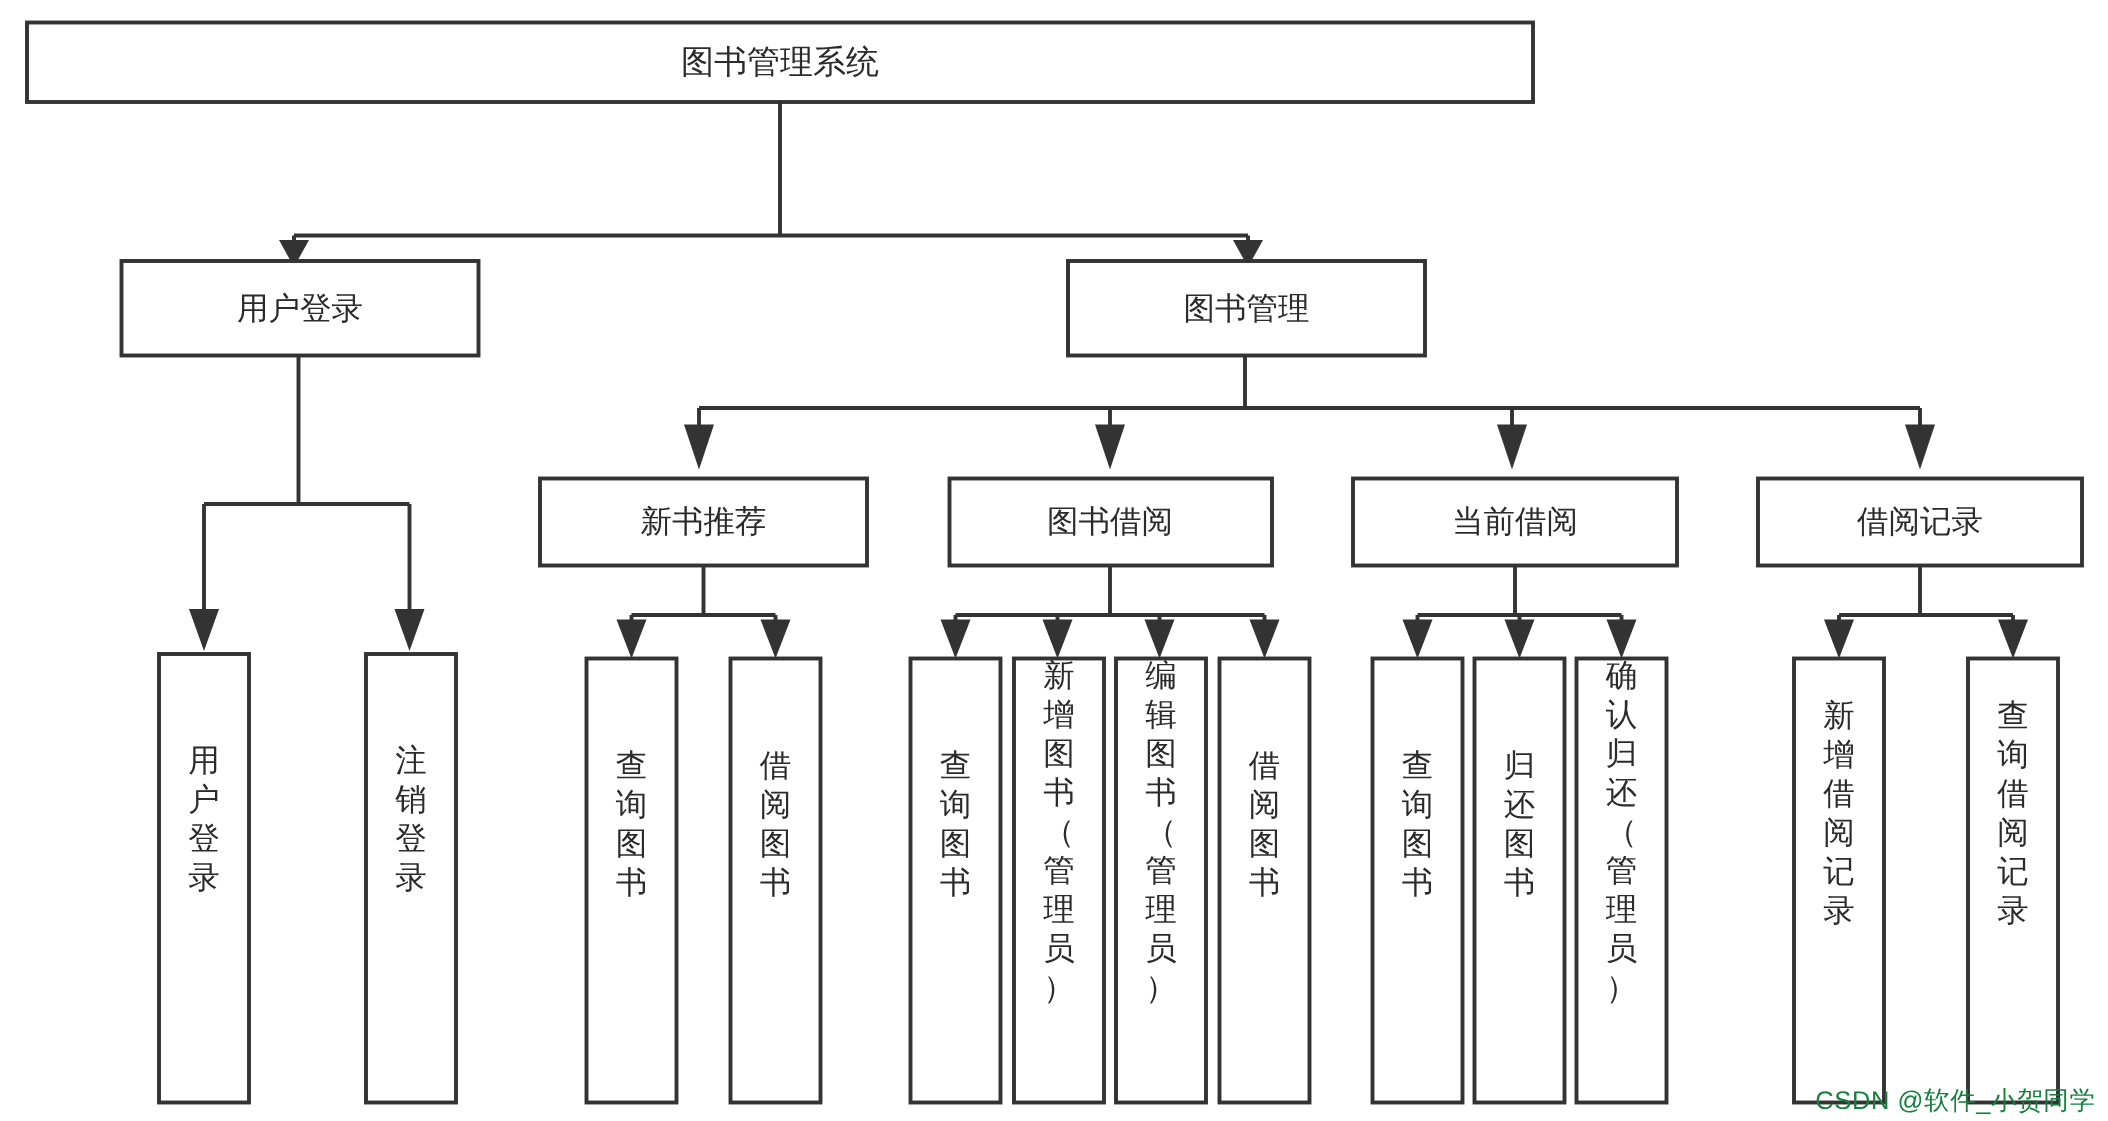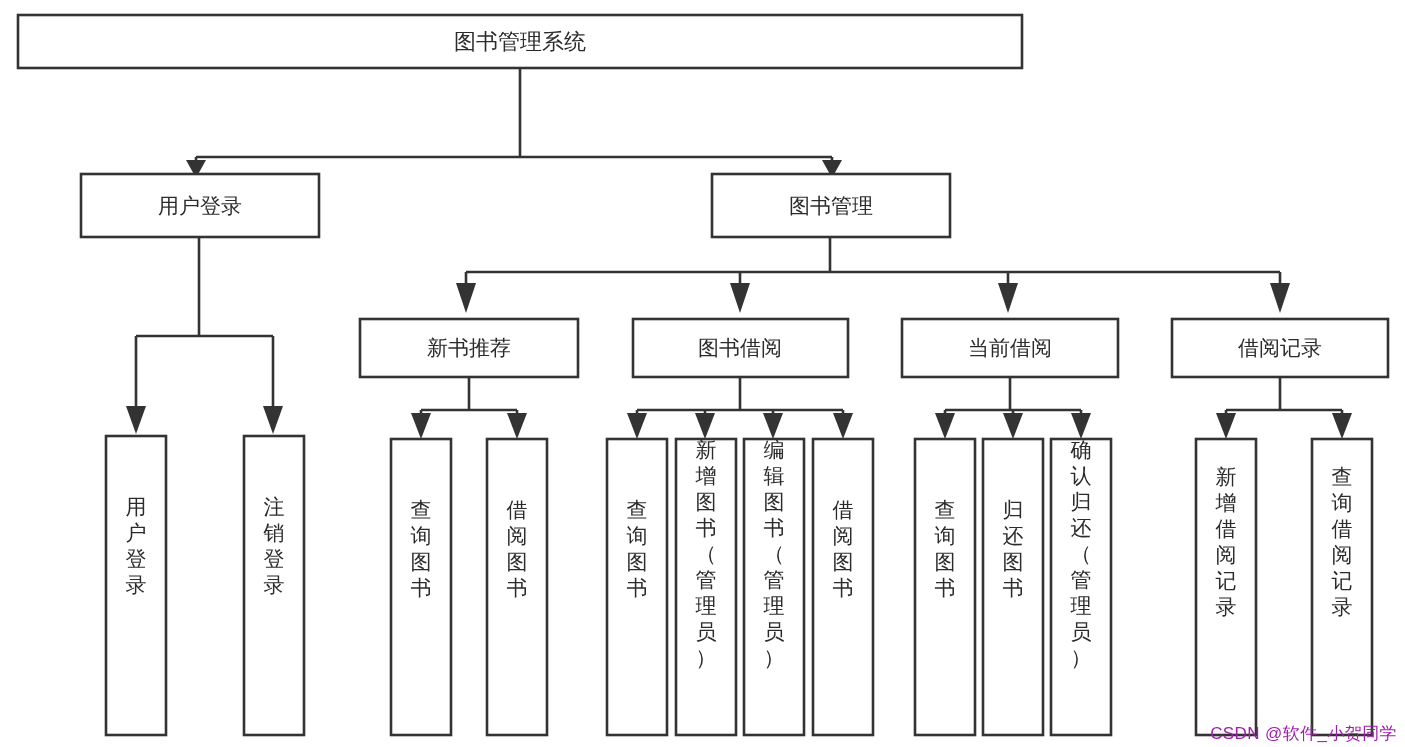--- a/index.html
+++ b/index.html
@@ -56,21 +56,21 @@
     font-family: "Liberation Sans", "DejaVu Sans", sans-serif;
     font-size: 21px;
     text-anchor: middle;
   }
   .watermark {
     position: absolute;
     right: 8px;
     bottom: 4px;
     font-family: "Liberation Sans", "DejaVu Sans", sans-serif;
     font-size: 17px;
-    color: #a21caf;
+    color: #15803d;
     white-space: nowrap;
     letter-spacing: 0.4px;
   }
 </style>
 </head>
 <body>
 
 <div id="diagram-root">
   <svg class="diagram" viewBox="0 0 1405 747" xmlns="http://www.w3.org/2000/svg">
 

